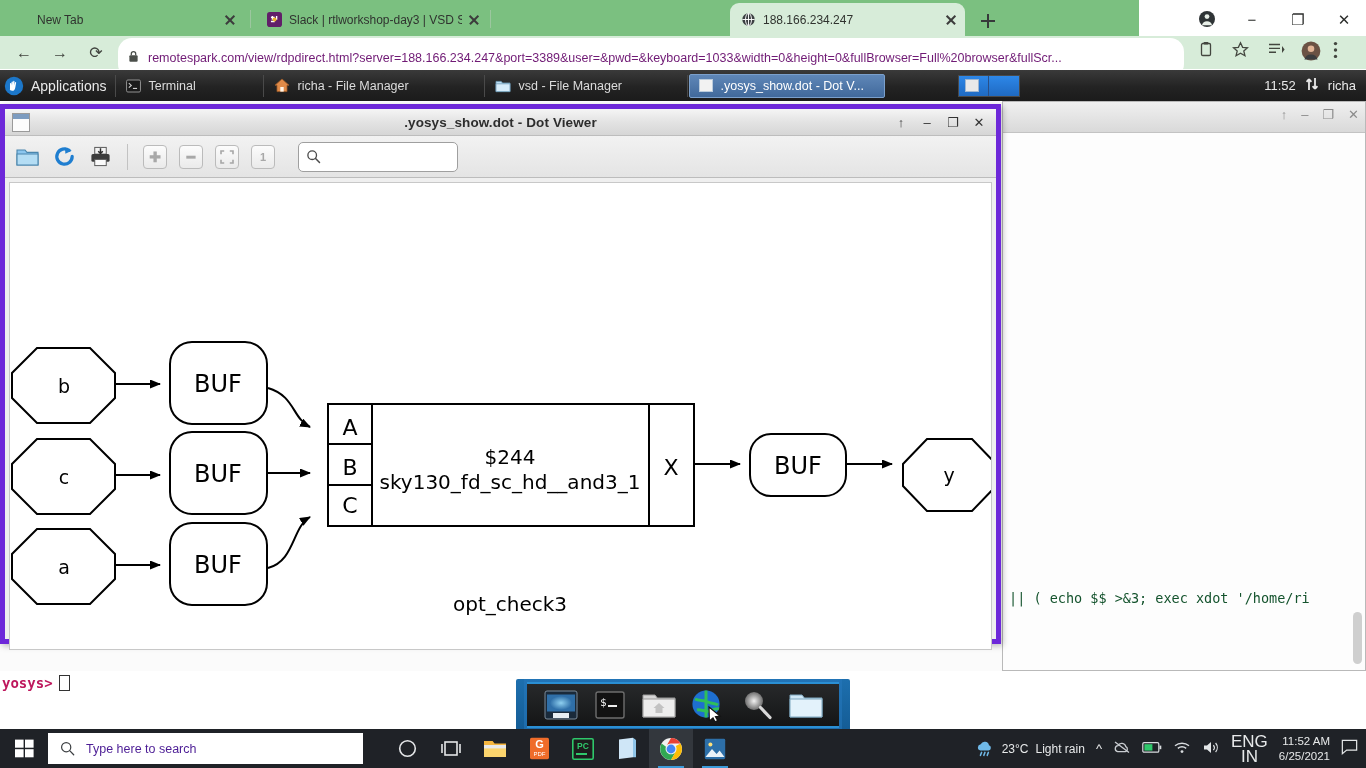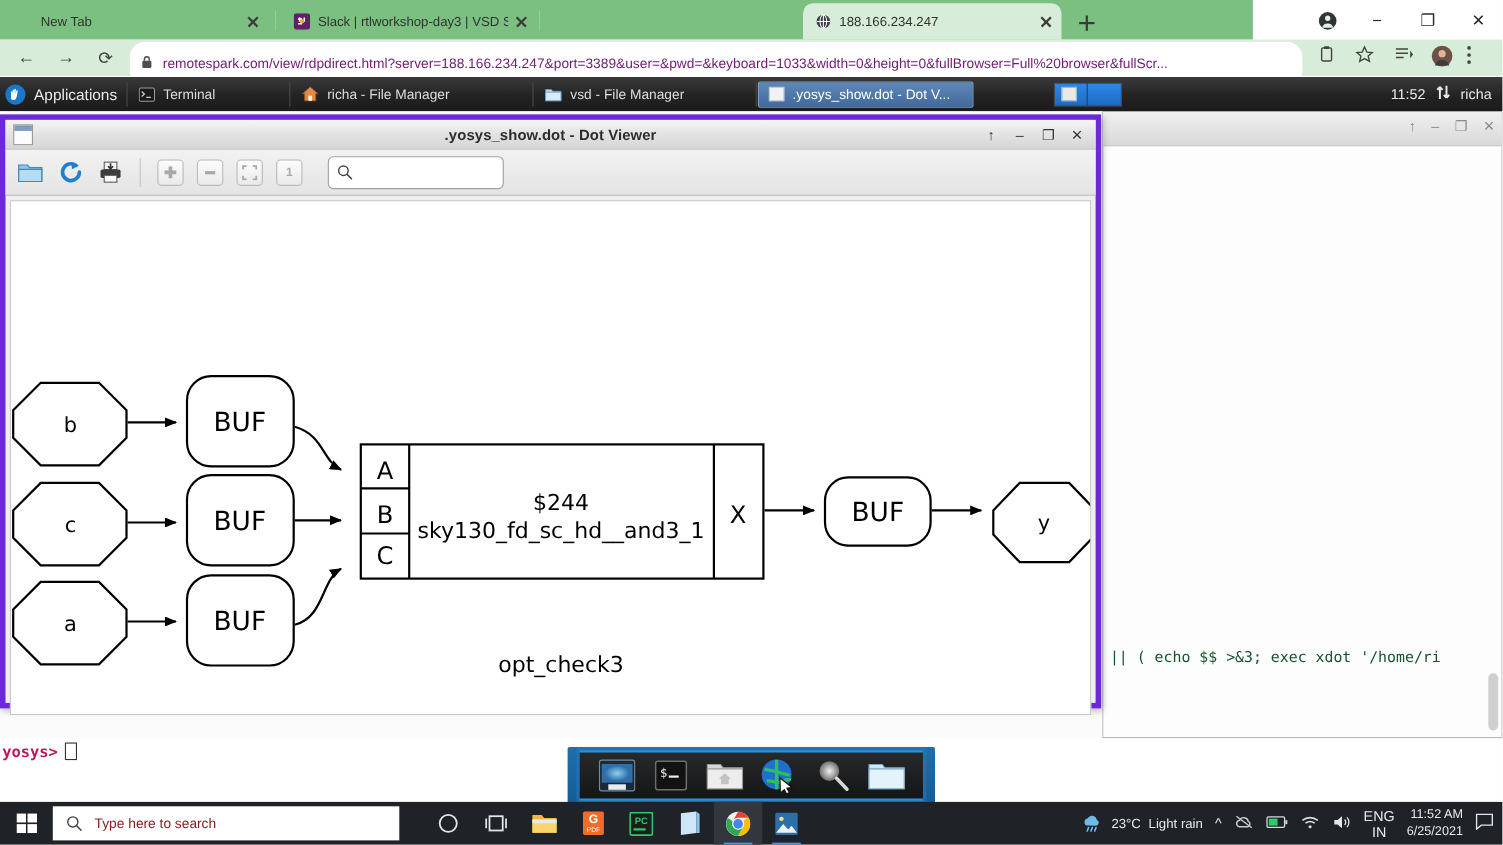--- a/index.html
+++ b/index.html
@@ -171,32 +171,32 @@
 
   
   .win-taskbar {
     position:absolute; left:0; top:729px; width:1366px; height:39px;
     background:#1f2227; display:flex; align-items:center;
   }
   .start-btn { width:48px; height:39px; display:flex; align-items:center;
     justify-content:center; }
   .search-box { width:315px; height:31px; background:#fff; display:flex;
     align-items:center; padding-left:12px; gap:11px; font-size:12.5px;
-    color:#7f1d1d; }
+    color:#4c1d95; }
   .tb-app { width:44px; height:39px; display:flex; align-items:center;
     justify-content:center; position:relative; }
   .tb-app.running::after { content:""; position:absolute; bottom:0; left:9px;
     width:26px; height:2.5px; background:#3b9ad9; }
   .tb-app.active { background:#33373d; }
   .tray { margin-left:auto; display:flex; align-items:center; gap:11px;
     color:#e7e9ea; font-size:12px; padding-right:8px; }
   .tray-datetime { display:flex; flex-direction:column; align-items:flex-end;
     line-height:15px; font-size:11.5px; }
   .tray-lang { display:flex; flex-direction:column; align-items:center;
-    line-height:15px; font-size:13px; }
+    line-height:15px; font-size:17px; }
 
   
   .dock {
     position:absolute; left:527px; top:682px; width:312px; height:46px;
     background: linear-gradient(180deg,#27292b,#141516);
     border-top:2px solid #2a8fd4; border-bottom:2px solid #2a8fd4;
     display:flex; align-items:center; justify-content:center; gap:9px;
     box-shadow: 0 0 0 3px rgba(38,120,190,.55);
   }
   .dock-ico { width:40px; height:36px; display:flex; align-items:center;

